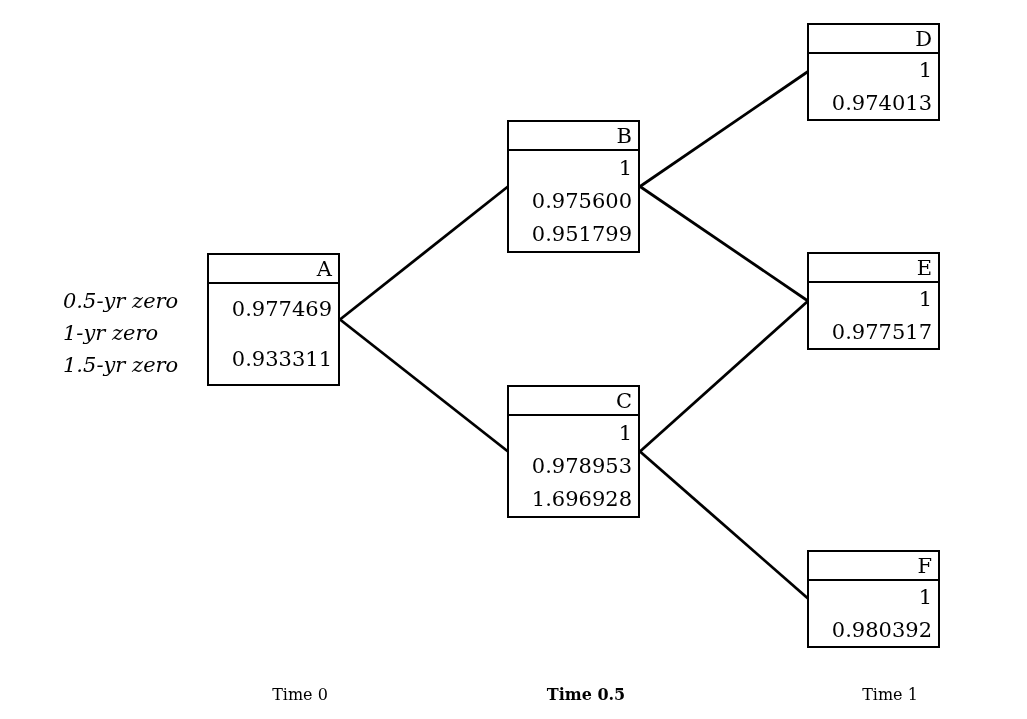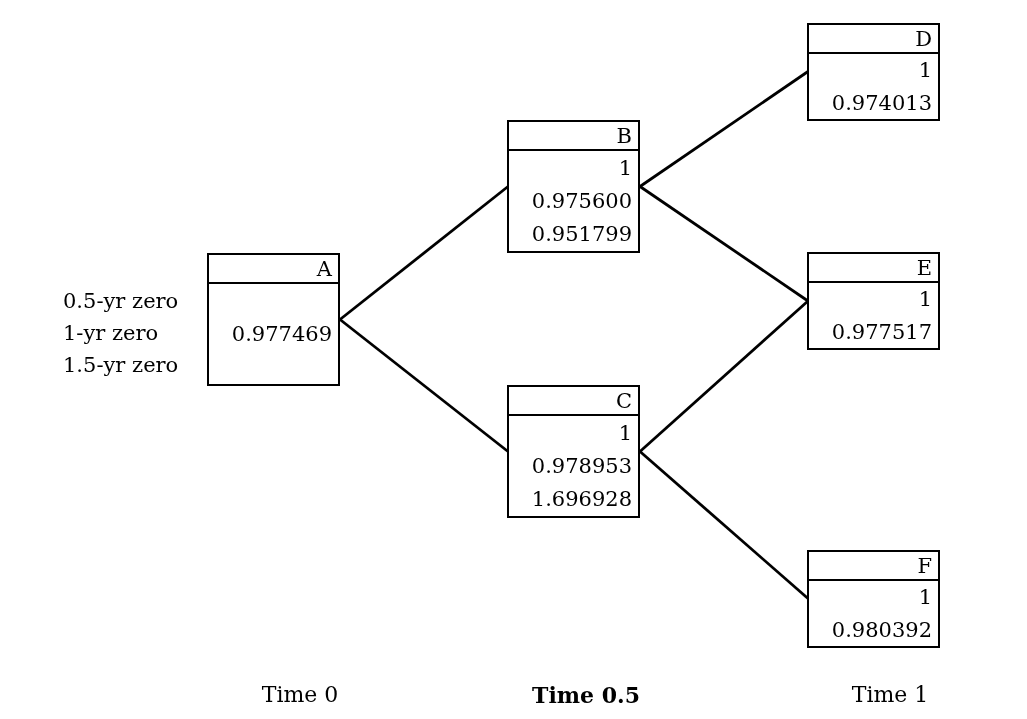--- a/index.html
+++ b/index.html
@@ -52,54 +52,56 @@
     display: flex;
     align-items: center;
     justify-content: flex-end;
     padding-right: 6px;
   }
   .left-labels {
     position: absolute;
     left: 63px;
     top: 285px;
     font-size: 21px;
+    font-style: italic;
   }
   .left-label {
     height: 32px;
     line-height: 32px;
     white-space: nowrap;
   }
   .time-label {
     position: absolute;
     width: 160px;
     top: 679px;
     height: 32px;
     line-height: 32px;
     text-align: center;
-    font-size: 22px;
+    font-size: 16px;
   }
 </style>
 </head>
 <body>
 
 <div id="canvas">
 
   <svg id="edges" viewBox="0 0 1027 719" xmlns="http://www.w3.org/2000/svg">
     <line x1="340" y1="319.5" x2="508" y2="186.5" stroke="#000000" stroke-width="2.8"></line>
     <line x1="340" y1="319.5" x2="508" y2="451.5" stroke="#000000" stroke-width="2.8"></line>
     <line x1="640" y1="186.5" x2="808" y2="71.5" stroke="#000000" stroke-width="2.8"></line>
     <line x1="640" y1="186.5" x2="808" y2="301" stroke="#000000" stroke-width="2.8"></line>
     <line x1="640" y1="451.5" x2="808" y2="301" stroke="#000000" stroke-width="2.8"></line>
     <line x1="640" y1="451.5" x2="808" y2="598.5" stroke="#000000" stroke-width="2.8"></line>
   </svg>
 
   <div class="node" style="left:207px; top:253px; height:133px;">
     <div class="node-header">A</div>
     <div class="node-body">
       <div class="node-row">0.977469</div>
+      <div class="node-row">0.933311</div>
     </div>
   </div>
 
   <div class="node" style="left:507px; top:120px; height:133px;">
     <div class="node-header">B</div>
     <div class="node-body">
       <div class="node-row">1</div>
       <div class="node-row">0.975600</div>
       <div class="node-row">0.951799</div>
     </div>

